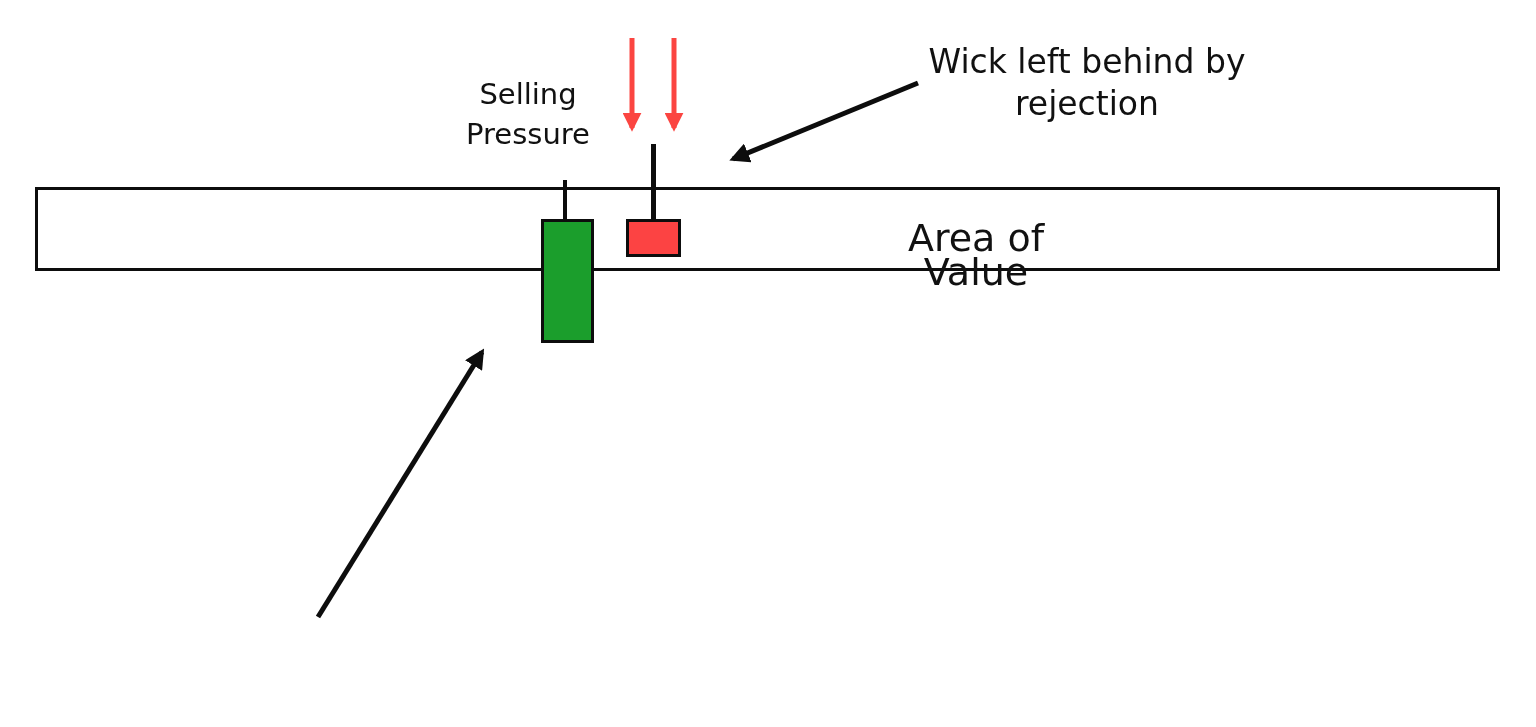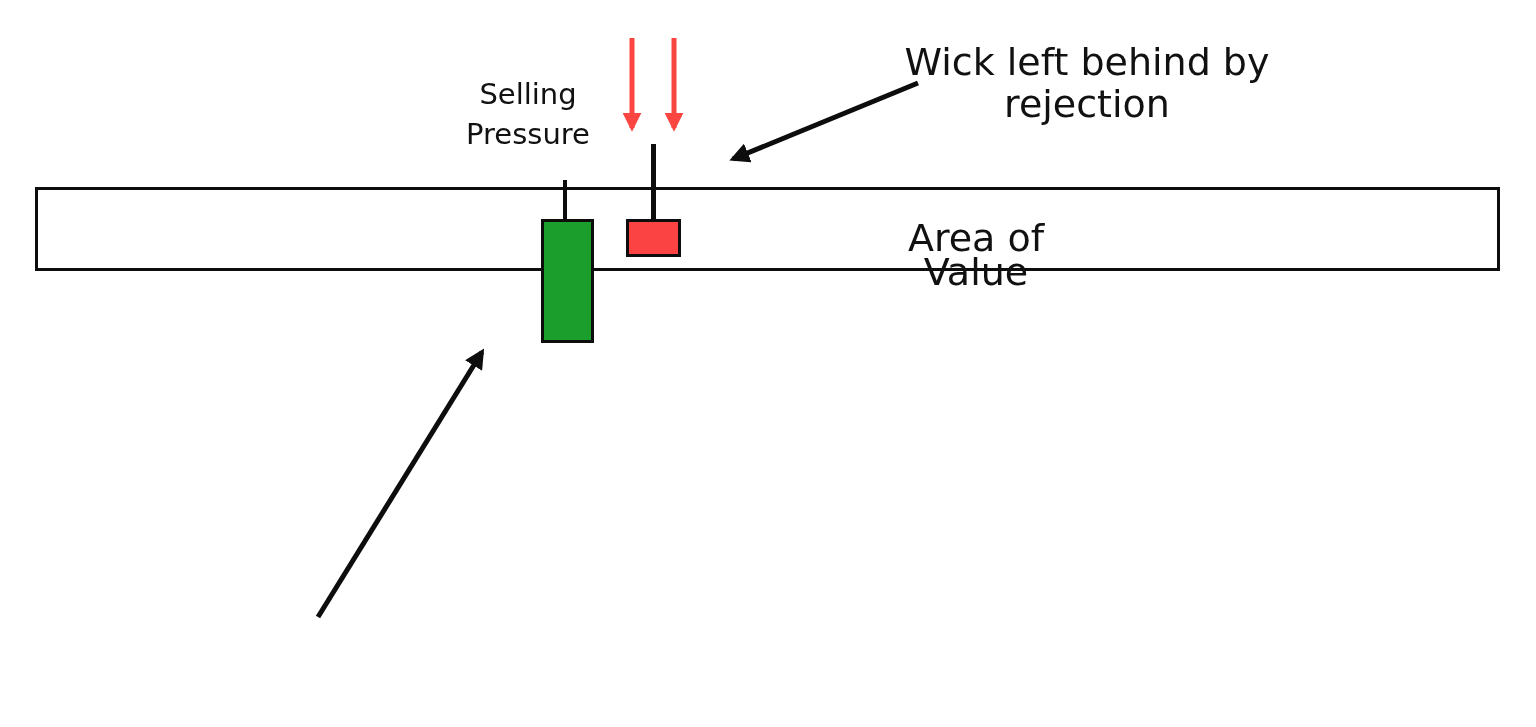--- a/index.html
+++ b/index.html
@@ -77,21 +77,21 @@
     top: 50px;
     width: 220px;
     font-size: 29px;
     line-height: 40px;
     margin-top: 24px;
   }
   .label-wick {
     left: 897px;
     top: 41px;
     width: 380px;
-    font-size: 38px;
+    font-size: 33px;
     line-height: 42px;
   }
   .label-area {
     left: 860px;
     top: 221px;
     width: 232px;
     font-size: 38px;
     line-height: 34px;
   }
 </style>

